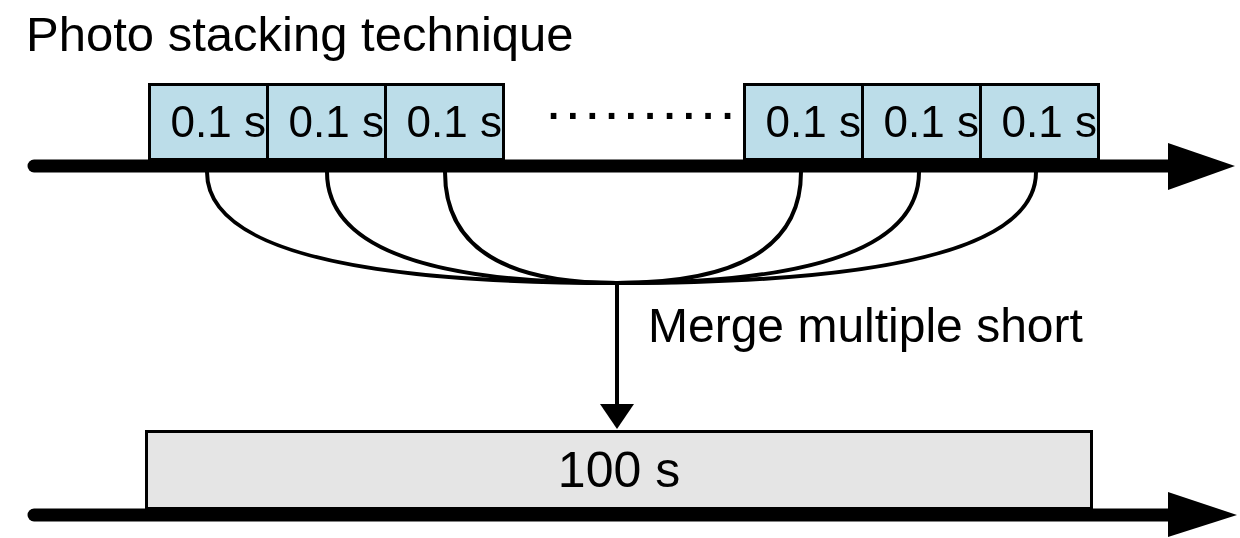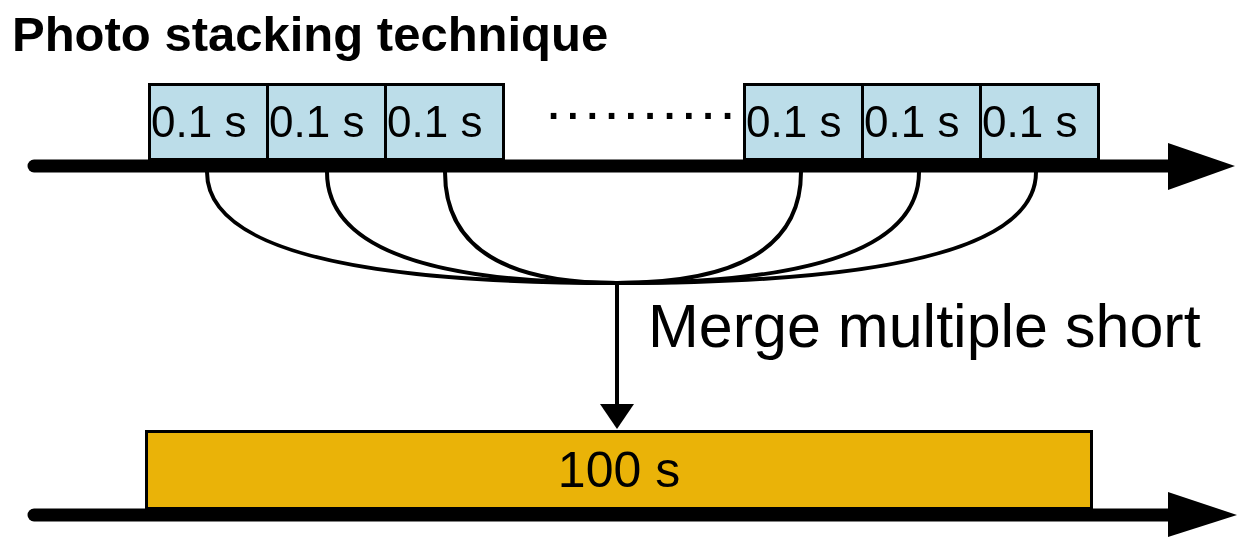--- a/index.html
+++ b/index.html
@@ -19,24 +19,24 @@
   .diagram-svg {
     position: absolute;
     left: 0;
     top: 0;
     width: 1240px;
     height: 538px;
     z-index: 1;
   }
   .title {
     position: absolute;
-    left: 12px;
+    left: 26px;
     top: 6px;
     font-size: 49px;
-    font-weight: 700;
+    font-weight: 400;
     letter-spacing: 0px;
     z-index: 3;
     white-space: nowrap;
   }
   .box-group {
     position: absolute;
     top: 83px;
     height: 78px;
     display: flex;
     z-index: 2;
@@ -44,21 +44,21 @@
   .box-group.left  { left: 148px; }
   .box-group.right { left: 743px; }
   .exp-box {
     box-sizing: border-box;
     width: 121px;
     height: 78px;
     background: #bcdde9;
     border: 3px solid #000000;
     display: flex;
     align-items: center;
-    justify-content: flex-start;
+    justify-content: flex-end;
   }
   .exp-box + .exp-box { margin-left: -3px; }
   .exp-box span {
     font-size: 44px;
     font-weight: 300;
     white-space: nowrap;
   }
   .ellipsis {
     position: absolute;
     left: 548px;
@@ -67,34 +67,34 @@
     font-size: 40px;
     font-weight: bold;
     letter-spacing: 6px;
     z-index: 2;
     white-space: nowrap;
   }
   .merge-label {
     position: absolute;
     left: 648px;
     top: 294px;
-    font-size: 61px;
+    font-size: 48px;
     font-weight: 300;
     line-height: 64px;
     z-index: 3;
     white-space: nowrap;
   }
   .big-box {
     position: absolute;
     left: 145px;
     top: 430px;
     width: 948px;
     height: 80px;
     box-sizing: border-box;
-    background: #eab308;
+    background: #e5e5e5;
     border: 3px solid #000000;
     display: flex;
     align-items: center;
     justify-content: center;
     z-index: 2;
   }
   .big-box span {
     font-size: 50px;
     font-weight: 300;
     white-space: nowrap;

